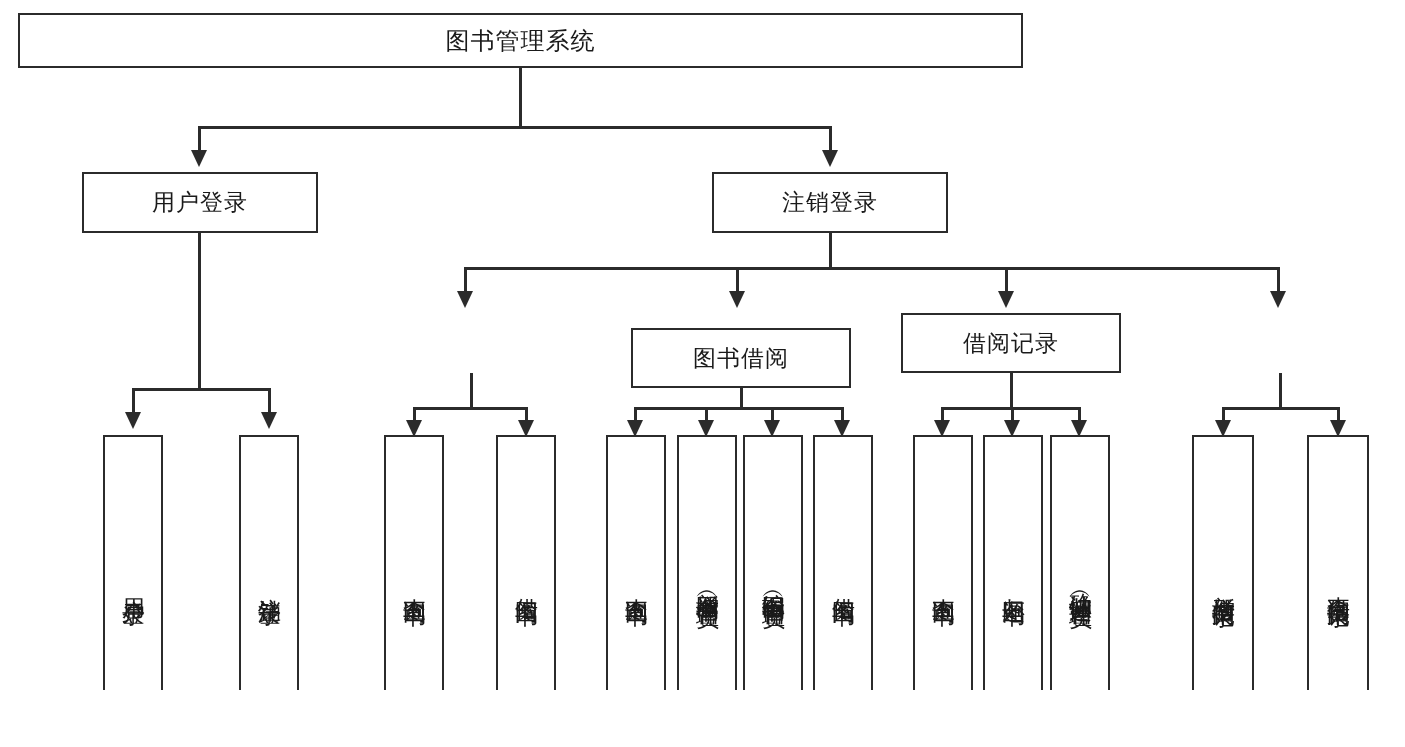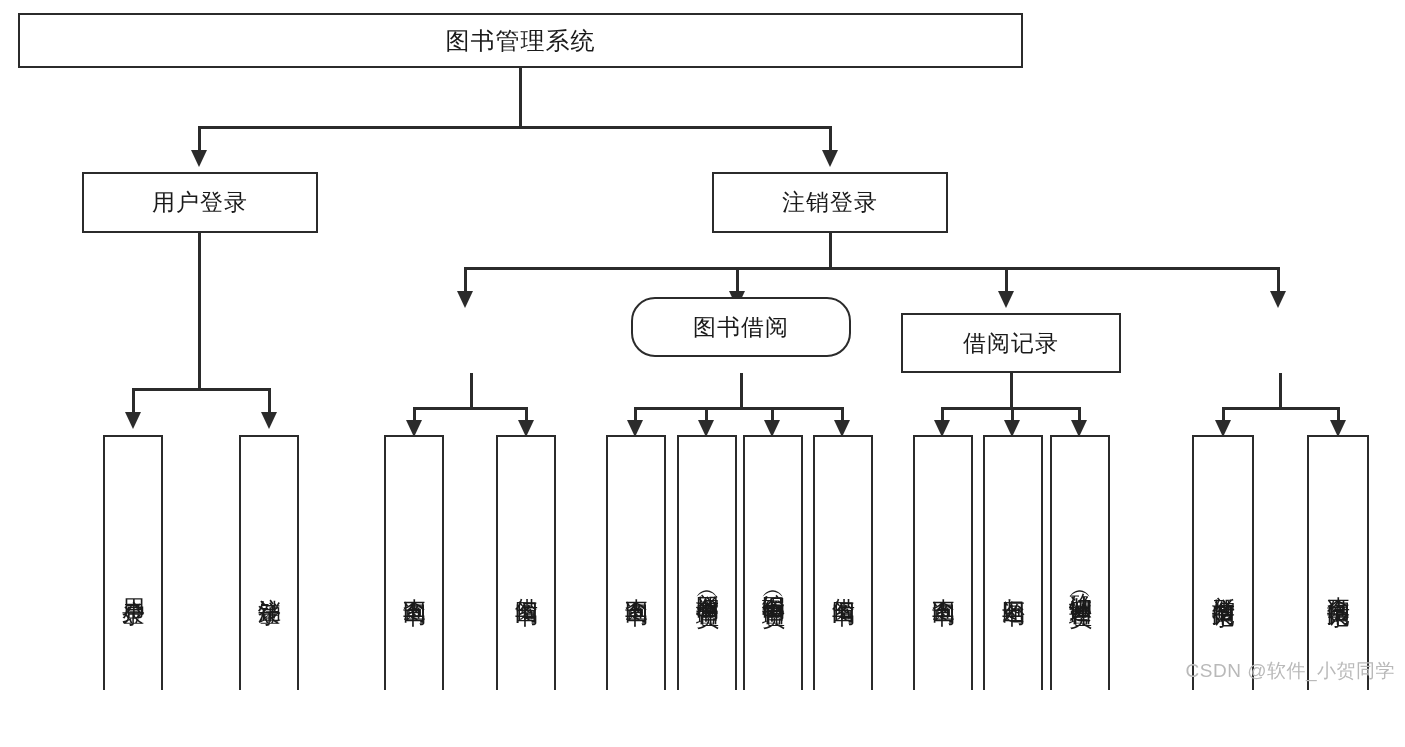--- a/index.html
+++ b/index.html
@@ -120,21 +120,21 @@
   <div class="seg h" style="left:464px; top:267px; width:816px;"></div>
   <div class="seg v" style="left:464px; top:267px; height:28px;"></div>
   <div class="arrow" style="left:457px; top:291px;"></div>
   <div class="seg v" style="left:736px; top:267px; height:28px;"></div>
   <div class="arrow" style="left:729px; top:291px;"></div>
   <div class="seg v" style="left:1005px; top:267px; height:28px;"></div>
   <div class="arrow" style="left:998px; top:291px;"></div>
   <div class="seg v" style="left:1277px; top:267px; height:28px;"></div>
   <div class="arrow" style="left:1270px; top:291px;"></div>
 
-  <div class="node h" style="left:631px; top:297px; width:220px; height:60px;border-radius:24px;">
+  <div class="node h" style="left:631px; top:328px; width:220px; height:60px;">
     <span>图书借阅</span>
   </div>
   <div class="node h" style="left:901px; top:313px; width:220px; height:60px;">
     <span>借阅记录</span>
   </div>
 
   <div class="seg v" style="left:470px; top:373px; height:36px;"></div>
   <div class="seg h" style="left:413px; top:407px; width:115px;"></div>
   <div class="seg v" style="left:413px; top:407px; height:21px;"></div>
   <div class="arrow" style="left:406px; top:420px;"></div>
@@ -205,15 +205,14 @@
     <span class="vtext">确认归还（管理员）</span>
   </div>
 
   <div class="node v" style="left:1192px; top:435px; width:62px; height:298px;">
     <span class="vtext">新增借阅记录</span>
   </div>
   <div class="node v" style="left:1307px; top:435px; width:62px; height:298px;">
     <span class="vtext">查询借阅记录</span>
   </div>
 
-  <div id="watermark">CSDN @软件_小贺同学</div>
 
 </div>
 
 </body></html>

